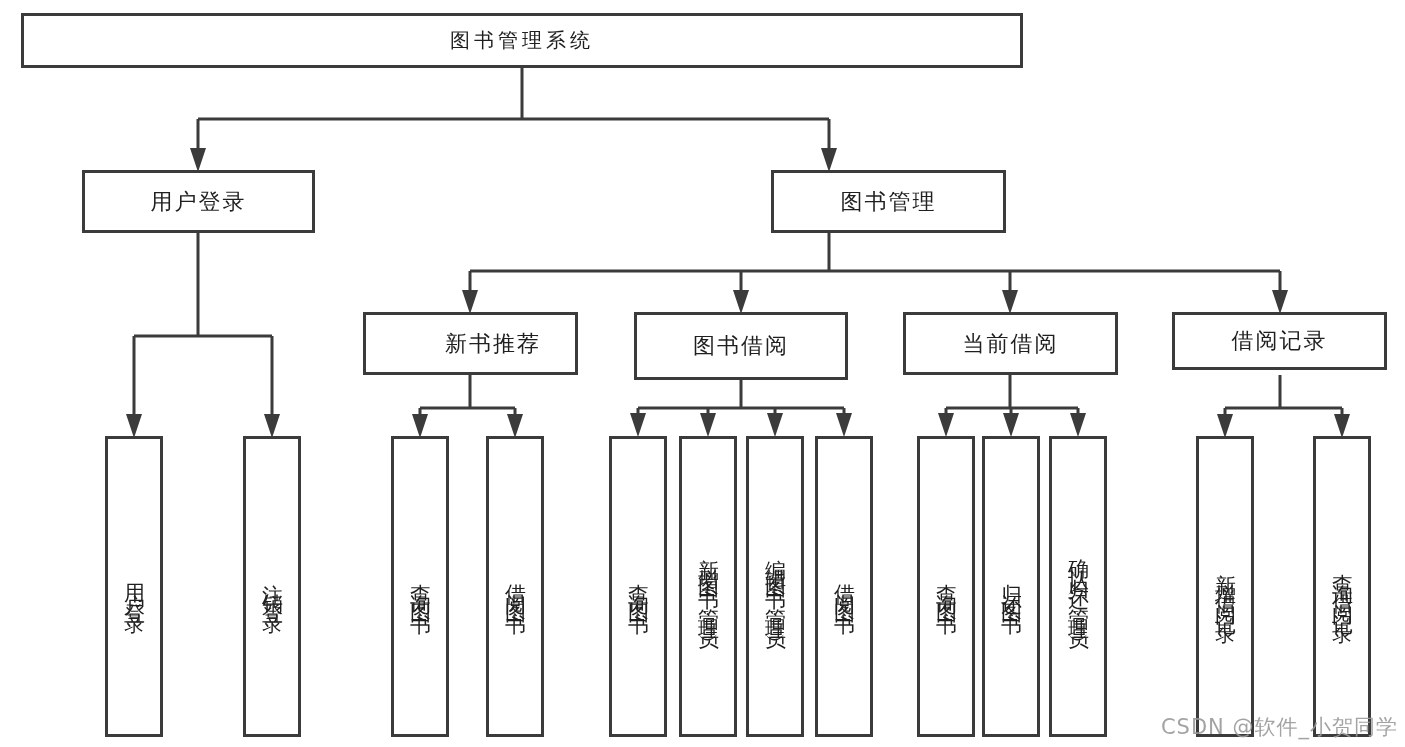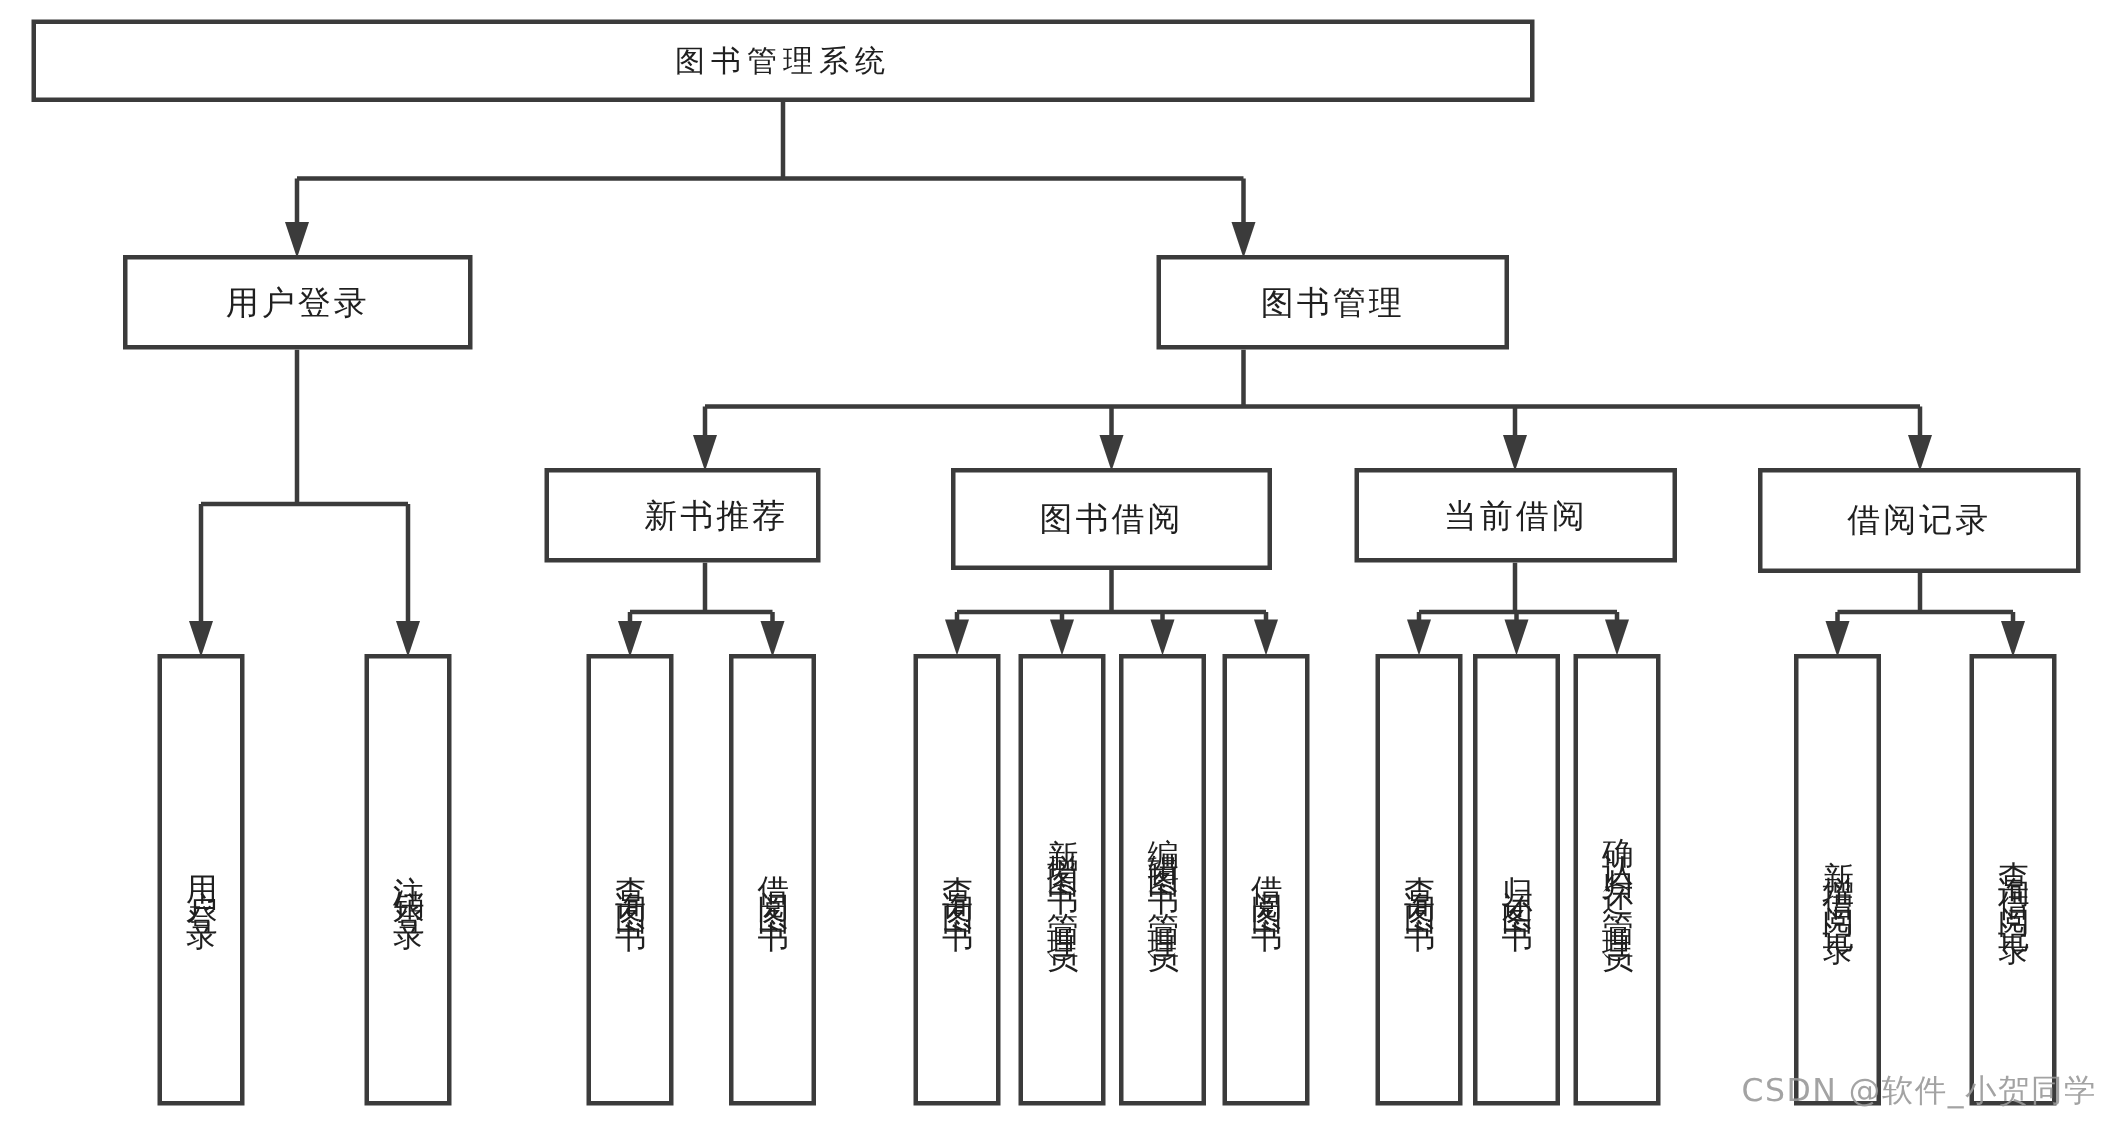--- a/index.html
+++ b/index.html
@@ -46,24 +46,24 @@
     writing-mode: vertical-rl;
     text-orientation: mixed;
     font-size: 21px;
     letter-spacing: 10px;
     line-height: 1;
     white-space: nowrap;
   }
   #b-root   { left: 21px;  top: 13px;  width: 1002px; height: 55px; font-size: 20px; letter-spacing: 4px; }
   #b-l2-0   { left: 82px;  top: 170px; width: 233px;  height: 63px; }
   #b-l2-1   { left: 740px; top: 170px; width: 235px;  height: 63px; margin-left: 31px; }
-  #b-l3-0   { left: 363px; top: 312px; width: 184px;  height: 63px; padding-left: 45px; }
+  #b-l3-0   { left: 363px; top: 312px; width: 215px;  height: 63px; padding-left: 45px; }
   #b-l3-1   { left: 634px; top: 312px; width: 214px;  height: 68px; }
   #b-l3-2   { left: 903px; top: 312px; width: 215px;  height: 63px; }
-  #b-l3-3   { left: 1172px;top: 312px; width: 215px;  height: 70px; }
+  #b-l3-3   { left: 1172px;top: 312px; width: 215px;  height: 58px; }
   .node.v   { top: 436px; width: 58px; height: 301px; }
   #b-leaf-0  { left: 105px; }
   #b-leaf-1  { left: 243px; }
   #b-leaf-2  { left: 391px; }
   #b-leaf-3  { left: 486px; }
   #b-leaf-4  { left: 609px; }
   #b-leaf-5  { left: 679px; }
   #b-leaf-6  { left: 746px; }
   #b-leaf-7  { left: 815px; }
   #b-leaf-8  { left: 917px; }

